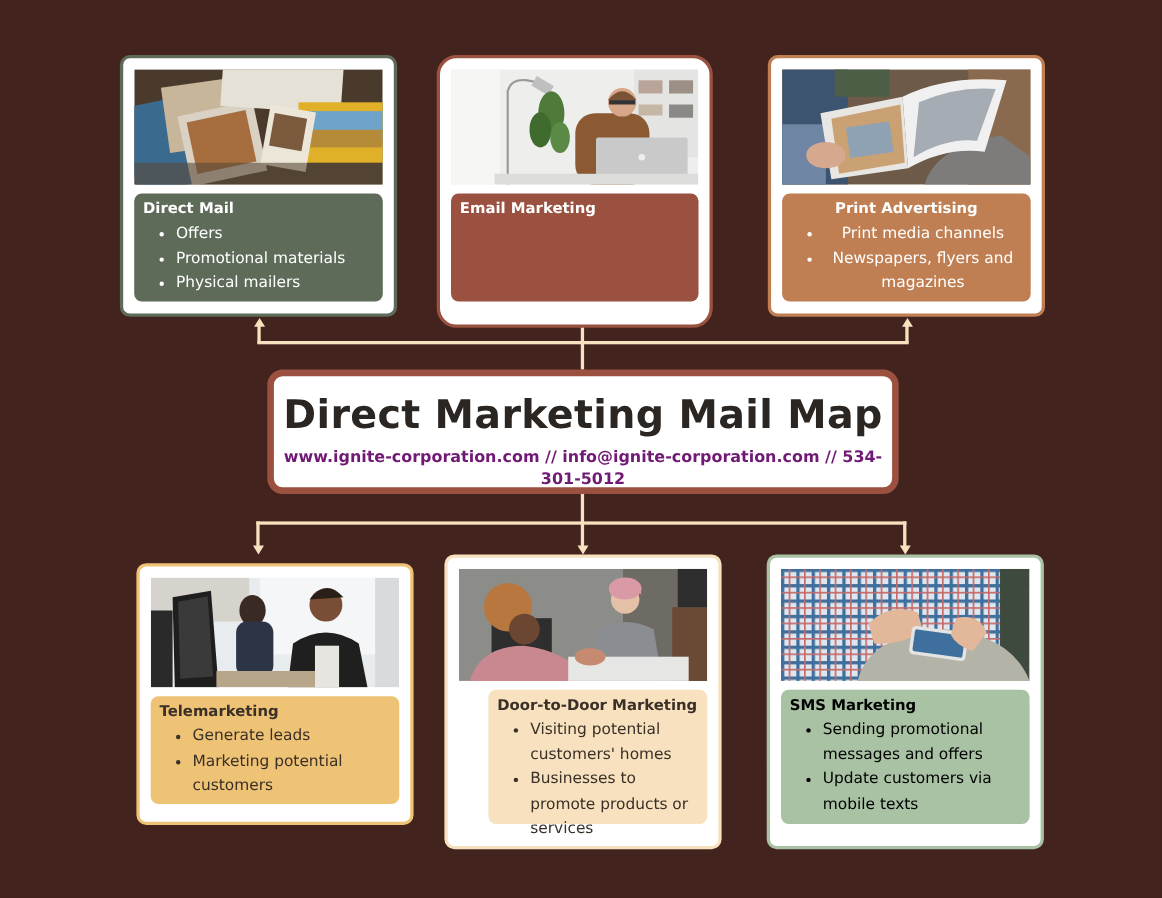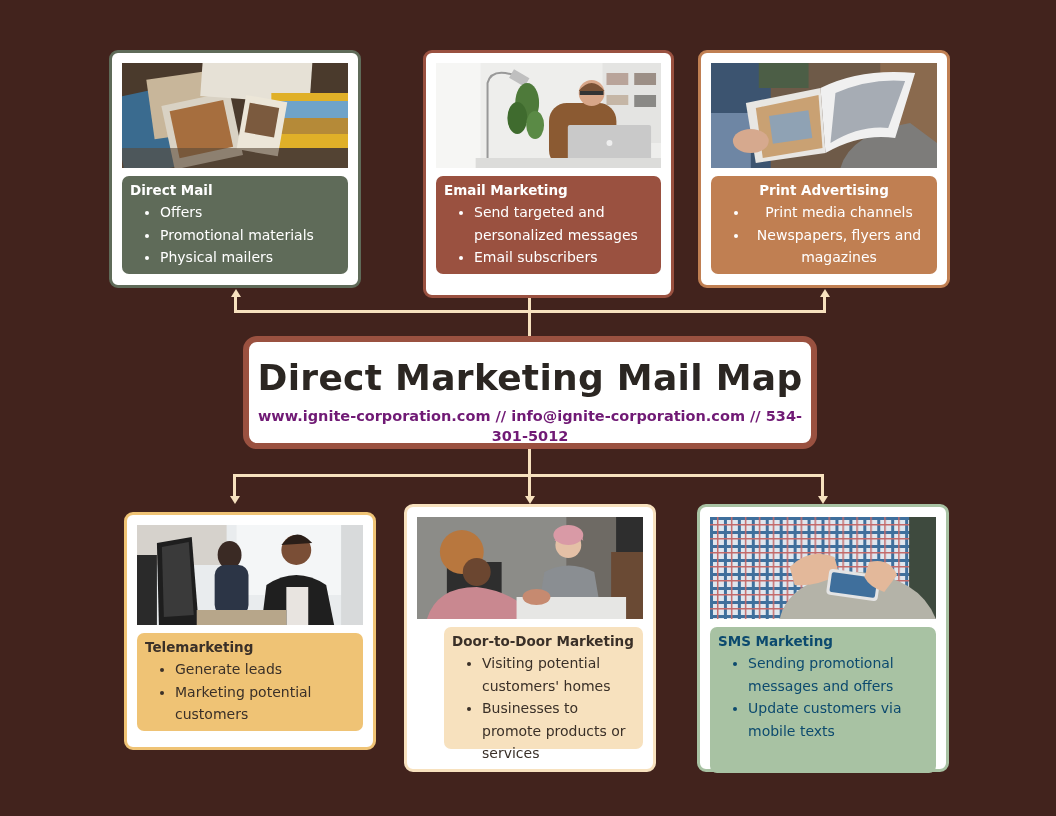--- a/index.html
+++ b/index.html
@@ -132,21 +132,21 @@
   <div class="info light-text" style="background:#5f6b59; height:98px;">
     <div class="title">Direct Mail</div>
     <ul>
       <li>Offers</li>
       <li>Promotional materials</li>
       <li>Physical mailers</li>
     </ul>
   </div>
 </div>
 
-<div class="card" style="left:423px; top:50px; width:251px; height:248px; border-color:#9a5140;">
+<div class="card" style="left:397px; top:50px; width:251px; height:248px; border-color:#9a5140;border-radius:18px;">
   <div class="photo" style="height:105px;">
     <svg class="pic" viewBox="0 0 227 105" preserveAspectRatio="none">
       <rect width="227" height="105" fill="#eeeeec"></rect>
       <rect x="0" y="0" width="45" height="105" fill="#f6f6f4"></rect>
       <rect x="168" y="0" width="59" height="80" fill="#e4e4e2"></rect>
       <rect x="172" y="10" width="22" height="12" fill="#b9a49a"></rect>
       <rect x="200" y="10" width="22" height="12" fill="#9c8f86"></rect>
       <rect x="172" y="32" width="22" height="10" fill="#c5b6a6"></rect>
       <rect x="200" y="32" width="22" height="12" fill="#8a8986"></rect>
       <path d="M52 105 L52 20 Q55 8 70 10 L80 12" stroke="#999" stroke-width="2" fill="none"></path>
@@ -158,24 +158,20 @@
       <circle cx="157" cy="30" r="13" fill="#d8a688"></circle>
       <path d="M144 28 Q157 12 170 28" fill="#7a5236"></path>
       <rect x="145" y="28" width="24" height="4" fill="#333"></rect>
       <rect x="133" y="62" width="84" height="40" rx="2" fill="#c9c9c9"></rect>
       <circle cx="175" cy="80" r="3" fill="#eee"></circle>
       <rect x="40" y="95" width="187" height="10" fill="#dcdcda"></rect>
     </svg>
   </div>
   <div class="info light-text" style="background:#9a5140; height:98px;">
     <div class="title">Email Marketing</div>
-    <ul>
-      <li>Send targeted and personalized messages</li>
-      <li>Email subscribers</li>
-    </ul>
   </div>
 </div>
 
 <div class="card" style="left:698px; top:50px; width:252px; height:238px; border-color:#c07f52;text-align:center;">
   <div class="photo" style="height:105px;">
     <svg class="pic" viewBox="0 0 227 105" preserveAspectRatio="none">
       <rect width="227" height="105" fill="#6e5a48"></rect>
       <rect x="170" y="0" width="57" height="105" fill="#8a6a4e"></rect>
       <rect x="0" y="0" width="60" height="105" fill="#3c5470"></rect>
       <rect x="0" y="50" width="40" height="55" fill="#6e86a4"></rect>
@@ -268,20 +264,20 @@
       </defs>
       <rect width="227" height="102" fill="url(#plaid)"></rect>
       <rect x="200" y="0" width="27" height="102" fill="#3e4a3e"></rect>
       <path d="M70 102 Q80 60 150 55 Q210 60 227 102 Z" fill="#b4b3a8"></path>
       <path d="M80 50 Q100 30 125 40 L130 58 Q105 70 85 68 Z" fill="#e3b89a"></path>
       <rect x="118" y="55" width="52" height="26" rx="4" fill="#e4e4e4" transform="rotate(8 144 68)"></rect>
       <rect x="121" y="58" width="46" height="20" rx="2" fill="#3f6f9c" transform="rotate(8 144 68)"></rect>
       <path d="M160 45 Q180 40 188 58 L175 75 Q160 70 155 60 Z" fill="#e3b89a"></path>
     </svg>
   </div>
-  <div class="info dark-text" style="background:#a8c2a3; height:146px; color:#0c4a6e;">
+  <div class="info dark-text" style="background:#a8c2a3; height:122px; color:#000000;">
     <div class="title">SMS Marketing</div>
     <ul>
       <li>Sending promotional messages and offers</li>
       <li>Update customers via mobile texts</li>
     </ul>
   </div>
 </div>
 
 </body></html>

